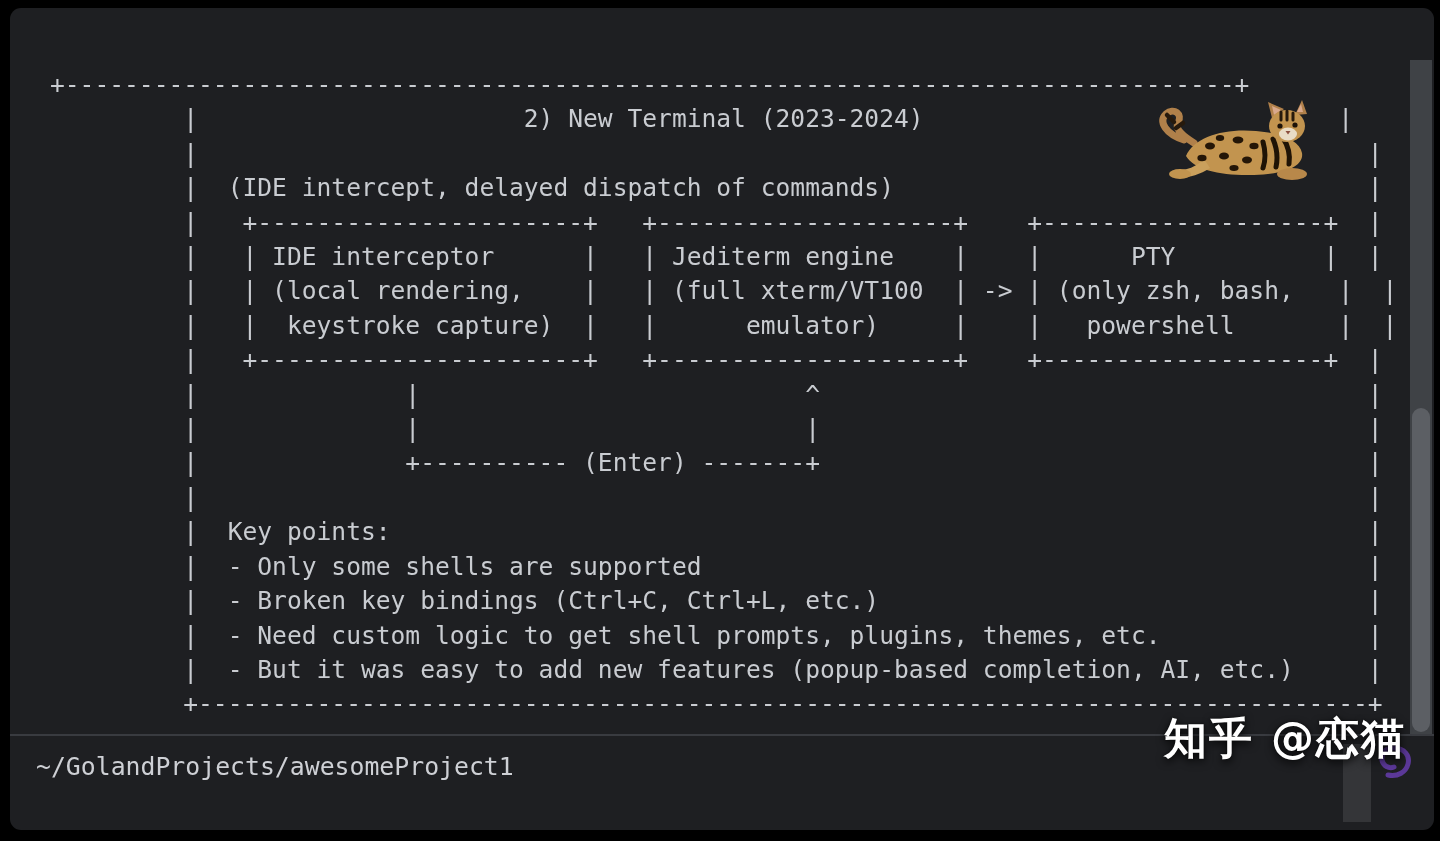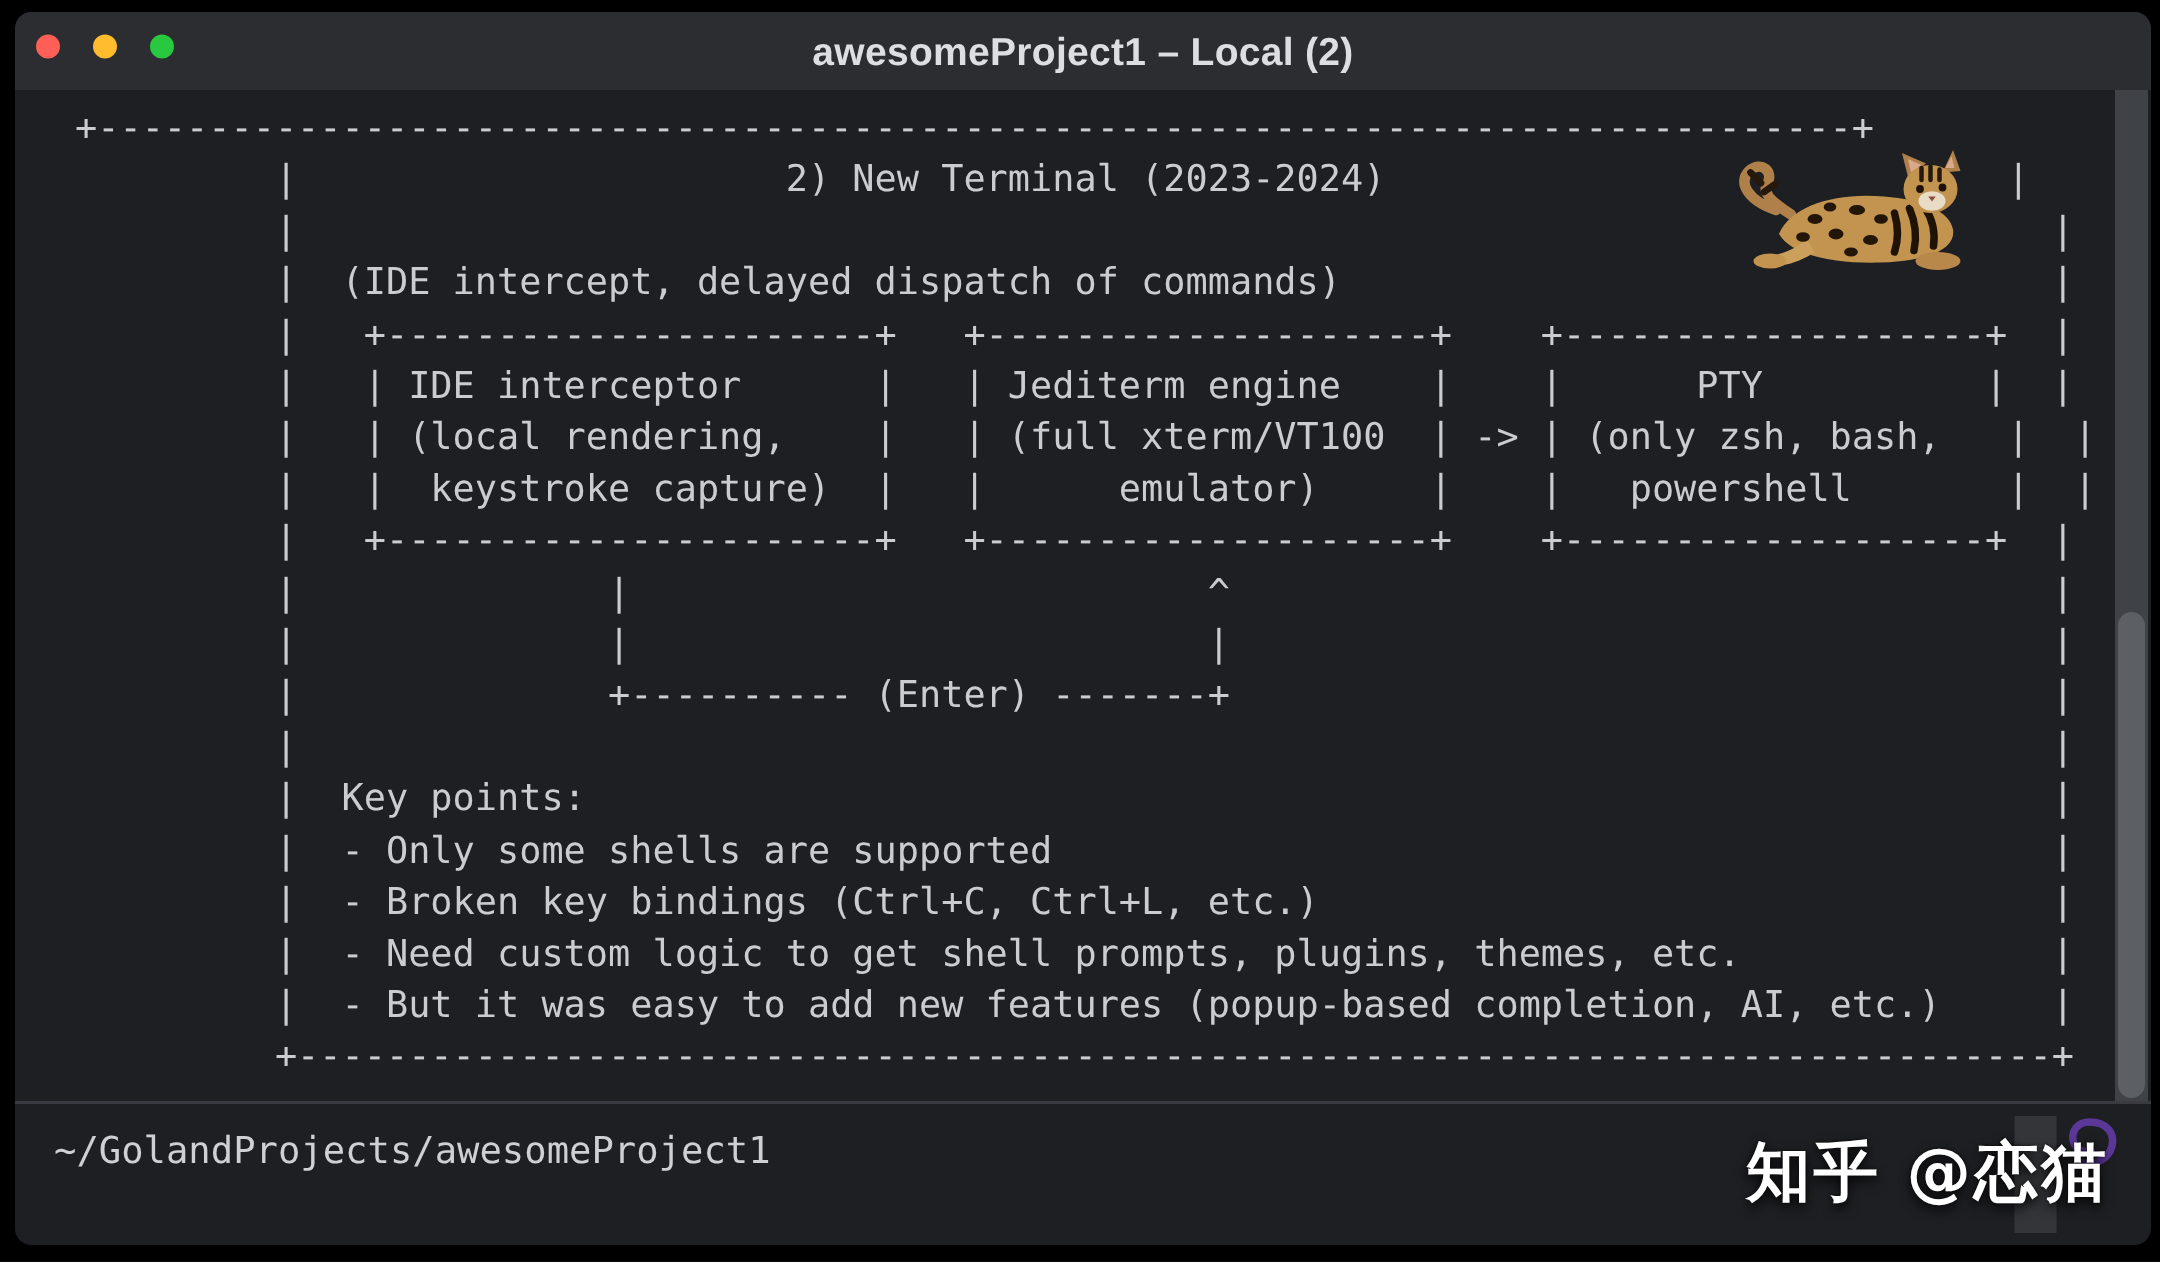--- a/index.html
+++ b/index.html
@@ -77,40 +77,34 @@
     color:#ced0d5;
     white-space:pre;
   }
   .wm-bar {
     position:absolute; left:1333px; top:736px;
     width:28px; height:78px;
     background:rgba(255,255,255,0.10);
   }
   .wm-logo { position:absolute; left:1362px; top:735px; }
   .watermark {
-    position:absolute; right:28px; top:745px;
+    position:absolute; right:28px; top:702px;
     font-family:"DejaVu Sans", sans-serif;
     font-size:43px; font-weight:bold;
     color:#ffffff;
     letter-spacing:2px;
     text-shadow:0 3px 8px rgba(0,0,0,0.9), 0 0 2px rgba(0,0,0,0.7);
     white-space:nowrap;
   }
 </style>
 </head>
 <body>
 
 <div class="window">
 
-  <div class="titlebar">
-    <span class="light red"></span>
-    <span class="light yellow"></span>
-    <span class="light green"></span>
-    <div class="title">awesomeProject1 – Local (2)</div>
-  </div>
 
   <div class="terminal">
     <pre class="art">+-------------------------------------------------------------------------------+
          |                      2) New Terminal (2023-2024)                            |
          |                                                                               |
          |  (IDE intercept, delayed dispatch of commands)                                |
          |   +----------------------+   +--------------------+    +-------------------+  |
          |   | IDE interceptor      |   | Jediterm engine    |    |      PTY          |  |
          |   | (local rendering,    |   | (full xterm/VT100  | -&gt; | (only zsh, bash,   |  |
          |   |  keystroke capture)  |   |      emulator)     |    |   powershell       |  |

